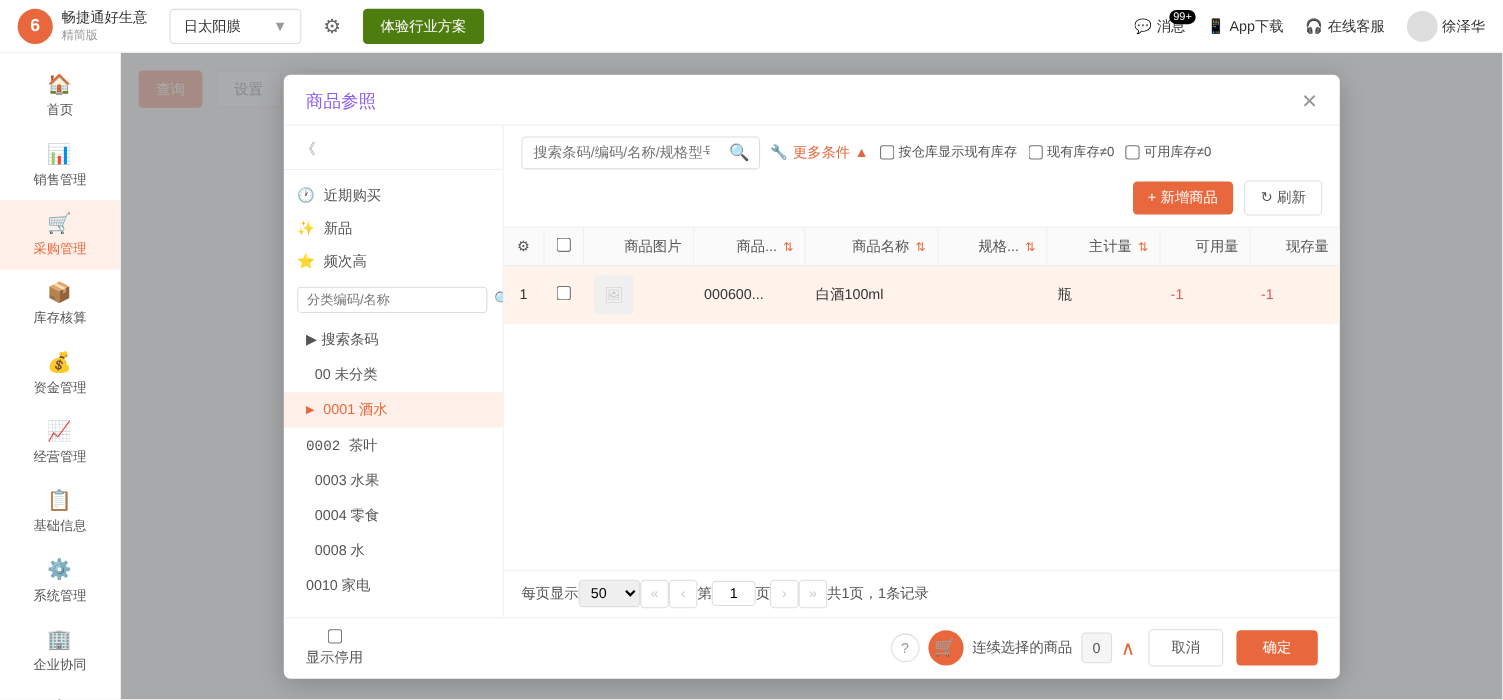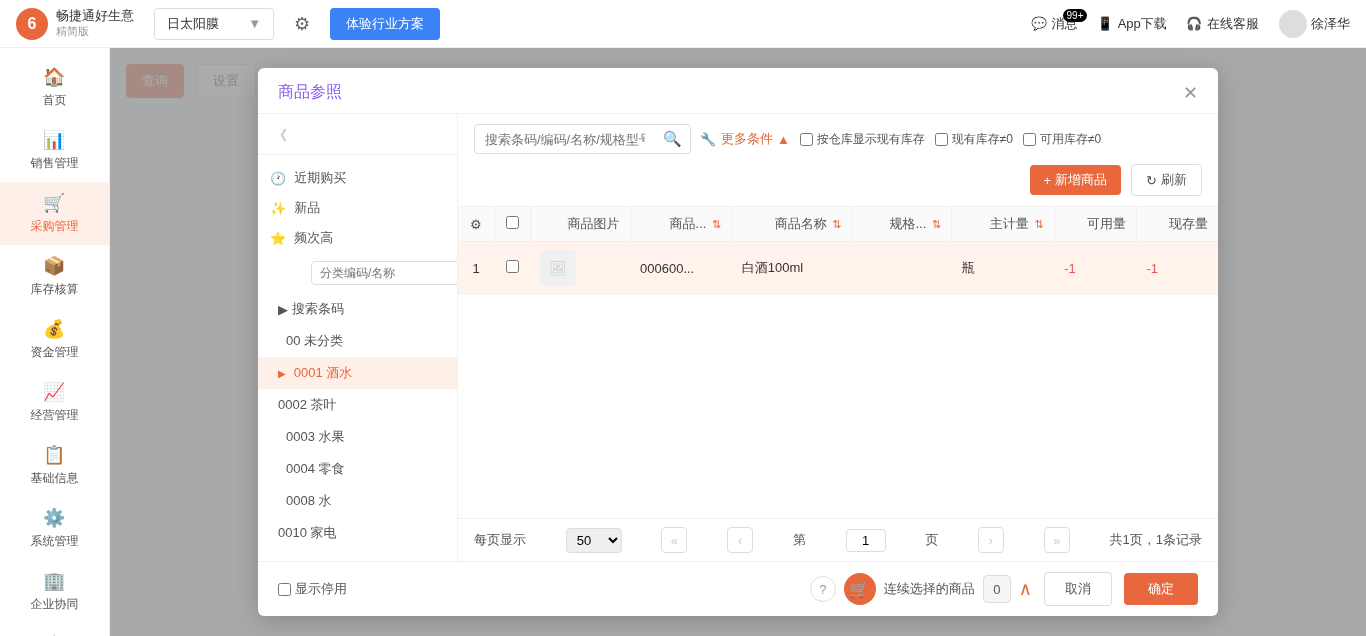--- a/index.html
+++ b/index.html
@@ -43,21 +43,21 @@
       min-width: 120px;
     }
     .nav-dropdown .arrow { margin-left: auto; color: #999; }
     .nav-gear {
       width: 32px; height: 32px;
       display: flex; align-items: center; justify-content: center;
       cursor: pointer; color: #666; font-size: 18px;
       margin-right: 12px;
     }
     .btn-trial {
-      background: #3b82f6;
+      background: #4d7c0f;
       color: white;
       border: none;
       padding: 7px 16px;
       border-radius: 4px;
       cursor: pointer;
       font-size: 13px;
       margin-right: auto;
     }
     .nav-right {
       display: flex; align-items: center; gap: 20px;
@@ -173,21 +173,20 @@
       cursor: pointer;
       color: #999;
       display: flex; align-items: center; justify-content: center;
       font-size: 14px;
     }
     .search-cat {
       display: flex;
       align-items: center;
       padding: 0 12px 8px;
       gap: 6px;
-      margin-left: 41px;
     }
     .search-cat input {
       flex: 1;
       border: 1px solid #ddd;
       border-radius: 4px;
       padding: 4px 8px;
       font-size: 12px;
       outline: none;
     }
     .shortcut-items { padding: 0 0 8px; }
@@ -341,24 +340,24 @@
       font-size: 14px;
     }
     .text-red { color: #e85555; }
     .sortable { cursor: pointer; user-select: none; }
     .sort-icon { color: #e8673c; font-size: 11px; margin-left: 2px; }
 
     
     .pagination-bar {
       display: flex;
       align-items: center;
-      justify-content: space-between;
+      justify-content: flex-start;
       padding: 8px 16px;
       border-top: 1px solid #f0f0f0;
-      gap: 16px;
+      gap: 0;
       font-size: 13px;
       color: #555;
     }
     .page-size-select {
       border: 1px solid #ddd;
       border-radius: 4px;
       padding: 3px 6px;
       font-size: 13px;
       outline: none;
     }
@@ -386,21 +385,21 @@
     
     .modal-footer {
       display: flex;
       align-items: center;
       padding: 10px 20px;
       border-top: 1px solid #f0f0f0;
       gap: 12px;
     }
     .show-disabled {
       display: flex; align-items: center; gap: 4px;
-      font-size: 13px; color: #555; cursor: pointer;
+      font-size: 13px; color: #555; cursor: pointer; flex-direction: column;
     }
     .cart-area {
       display: flex;
       align-items: center;
       gap: 8px;
       margin-left: auto;
       color: #555;
       font-size: 13px;
     }
     .cart-icon-wrap {
@@ -621,21 +620,21 @@
                 <span>▶</span>
                 <span>搜索条码</span>
               </div>
               <div class="cat-item" style="padding-left:28px;">
                 <span>00 未分类</span>
               </div>
               <div class="cat-item active" style="padding-left:20px;">
                 <span style="font-size:10px;margin-right:4px;">▶</span>
                 <span>0001 酒水</span>
               </div>
-              <div class="cat-item" style="">
+              <div class="cat-item" style="font-family:Liberation Mono, monospace;">
                 <span>0002 茶叶</span>
               </div>
               <div class="cat-item" style="padding-left:28px;">
                 <span>0003 水果</span>
               </div>
               <div class="cat-item" style="padding-left:28px;">
                 <span>0004 零食</span>
               </div>
               <div class="cat-item" style="padding-left:28px;">
                 <span>0008 水</span>

